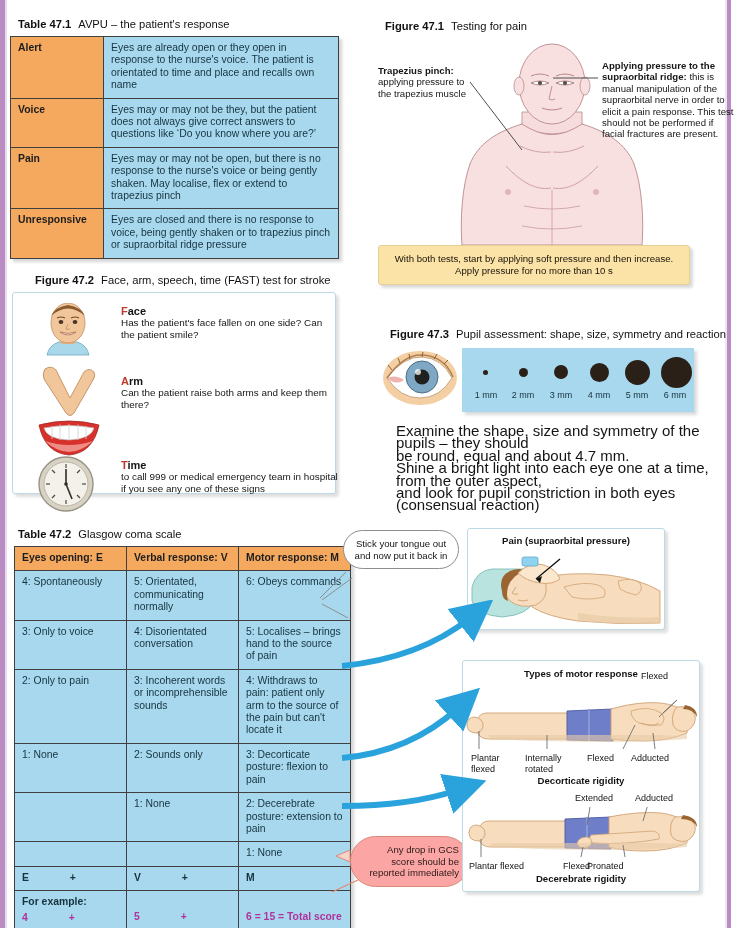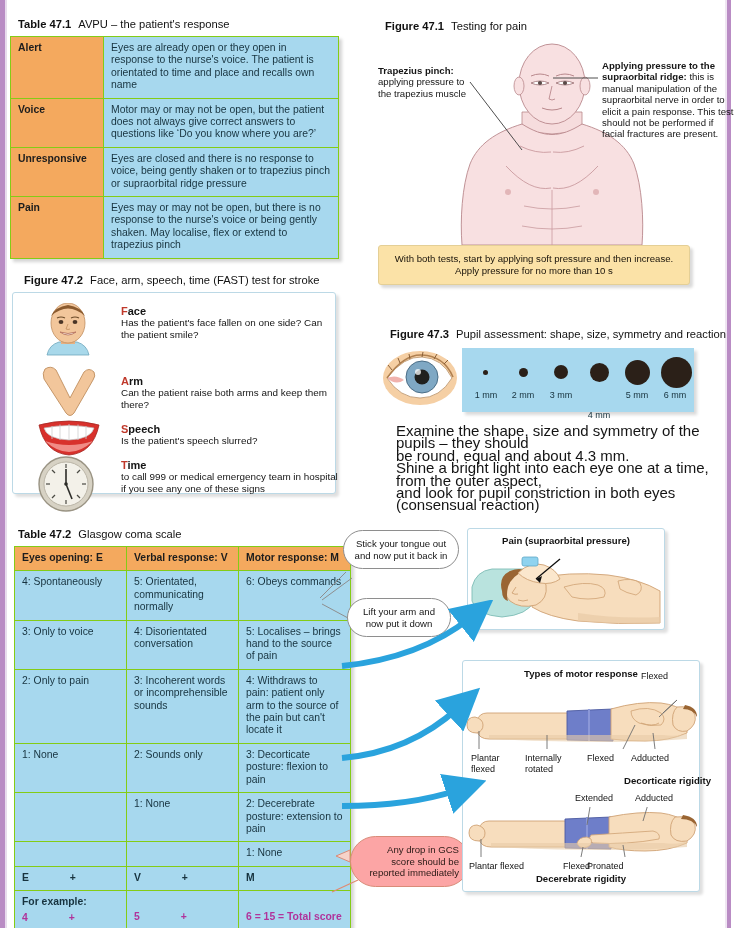--- a/index.html
+++ b/index.html
@@ -17,21 +17,21 @@
   .edge-right{position:absolute;right:16px;top:0;width:4px;height:928px;background:#b98cc4;}
   .edge-right2{position:absolute;right:20px;top:0;width:2px;height:928px;background:#efe5f2;}
 
   .page{position:absolute;left:0;top:0;width:747px;height:928px;}
 
   .cap{font-size:11.2px;font-weight:bold;color:#111;}
   .cap .num{font-weight:bold;text-align:right;}
   .cap .ttl{font-weight:normal;padding-left:7px;}
 
   
-  table.t{border-collapse:separate;border-spacing:1px;background:#84cc16;}
+  table.t{border-collapse:separate;border-spacing:1px;background:#404040;}
   table.t td{vertical-align:top;font-size:10.4px;line-height:12.4px;padding:5px 7px 6px 7px;}
   .orange{background:#f4a95e;font-weight:bold;color:#1d1d1d;}
   .blue{background:#a7d8ee;color:#17333f;}
   .shadow{box-shadow:3px 3px 3px rgba(0,0,0,.17);}
 
   
   #tbl471-wrap{position:absolute;left:10px;top:36px;}
   #tbl471 td.k{width:78px;}
   #tbl471 td.v{width:220px;}
 
@@ -41,21 +41,21 @@
   .lab{position:absolute;font-size:9.6px;line-height:11.4px;color:#161616;}
   .lab b{font-weight:bold;}
   #lab-trap{left:8px;top:25px;width:96px;}
   #lab-supra{left:232px;top:20px;width:132px;}
   #note471{position:absolute;left:378px;top:245px;width:290px;
     background:#fbe2a7;border:1px solid #e4cf96;border-radius:3px;
     padding:7px 10px;font-size:9.6px;line-height:12px;text-align:center;color:#19130a;
     box-shadow:3px 3px 3px rgba(0,0,0,.15);}
 
   
-  #fig472-cap{position:absolute;left:24px;top:274px;}
+  #fig472-cap{position:absolute;left:35px;top:274px;}
   #fig472-box{position:absolute;left:12px;top:292px;width:322px;height:200px;
     background:#ffffff;border:1px solid #bcd9e6;border-radius:3px;
     box-shadow:3px 3px 3px rgba(0,0,0,.13);}
   .fast-row{position:absolute;left:108px;font-size:9.9px;line-height:12.2px;color:#141414;}
   .fast-row .h{font-weight:bold;font-size:11px;}
   .fast-row .h i{font-style:normal;color:#c0392b;}
   .fast-ico{position:absolute;left:24px;}
 
   
   #fig473-cap{position:absolute;left:390px;top:328px;}
@@ -107,29 +107,29 @@
 
   <div id="tbl471-wrap">
     <table class="t shadow" id="tbl471">
       <tbody>
           <tr>
         <td class="orange k">Alert</td>
         <td class="blue v">Eyes are already open or they open in response to the nurse's voice. The patient is orientated to time and place and recalls own name</td>
       </tr>
       <tr>
         <td class="orange k">Voice</td>
-        <td class="blue v">Motor may or may not be open, but the patient does not always give correct answers to questions like ‘Do you know where you are?’</td>
+        <td class="blue v">Eyes may or may not be they, but the patient does not always give correct answers to questions like ‘Do you know where you are?’</td>
+      </tr>
+      <tr>
+        <td class="orange k">Pain</td>
+        <td class="blue v">Eyes may or may not be open, but there is no response to the nurse's voice or being gently shaken. May localise, flex or extend to trapezius pinch</td>
       </tr>
       <tr>
         <td class="orange k">Unresponsive</td>
         <td class="blue v">Eyes are closed and there is no response to voice, being gently shaken or to trapezius pinch or supraorbital ridge pressure</td>
-      </tr>
-      <tr>
-        <td class="orange k">Pain</td>
-        <td class="blue v">Eyes may or may not be open, but there is no response to the nurse's voice or being gently shaken. May localise, flex or extend to trapezius pinch</td>
       </tr>
     </tbody>
       </table>
   </div>
 
   <div class="cap" id="fig471-cap">
     <span class="num">Figure 47.1</span><span class="ttl">Testing for pain</span>
   </div>
 
   <div id="fig471-box">
@@ -219,24 +219,20 @@
       <div>Can the patient raise both arms and keep them there?</div>
     </div>
 
     <div class="fast-ico" style="top:126px;">
       <svg width="64" height="38" viewBox="0 0 64 38">
         <path d="M2,6 Q32,-2 62,6 Q56,34 32,36 Q8,34 2,6 Z" fill="#d8312c" stroke="#a32420" stroke-width="0.8"></path>
         <path d="M7,9 Q32,4 57,9 Q54,20 32,21 Q10,20 7,9 Z" fill="#ffffff" stroke="#bdbdbd" stroke-width="0.7"></path>
         <path d="M15,7 L15,20 M23,5.5 L23,21 M32,5 L32,21 M41,5.5 L41,21 M49,7 L49,20" stroke="#cfcfcf" stroke-width="0.8"></path>
         <path d="M8,22 Q32,30 56,22 Q44,33 32,33 Q20,33 8,22 Z" fill="#f08c86"></path>
       </svg>
-    </div>
-    <div class="fast-row" style="top:130px;width:212px;">
-      <div class="h"><i>S</i><span>peech</span></div>
-      <div>Is the patient's speech slurred?</div>
     </div>
 
     <div class="fast-ico" style="top:162px;">
       <svg width="58" height="58" viewBox="0 0 58 58">
         <circle cx="29" cy="29" r="27" fill="#d7d2c4" stroke="#9a9484" stroke-width="1.4"></circle>
         <circle cx="29" cy="29" r="22" fill="#f3f1e9" stroke="#b5b0a1" stroke-width="0.9"></circle>
         <g stroke="#4a4a44" stroke-width="1.2">
           <line x1="29" y1="9" x2="29" y2="13"></line>
           <line x1="29" y1="45" x2="29" y2="49"></line>
           <line x1="9" y1="29" x2="13" y2="29"></line>
@@ -279,28 +275,28 @@
     <div class="pupil" style="left:21px;top:22px;width:5px;height:5px;"></div>
     <div class="pupil" style="left:57px;top:20px;width:9px;height:9px;"></div>
     <div class="pupil" style="left:92px;top:17px;width:14px;height:14px;"></div>
     <div class="pupil" style="left:128px;top:15px;width:19px;height:19px;"></div>
     <div class="pupil" style="left:163px;top:12px;width:25px;height:25px;"></div>
     <div class="pupil" style="left:199px;top:9px;width:31px;height:31px;"></div>
 
     <div class="pupil-lab" style="left:7px;">1 mm</div>
     <div class="pupil-lab" style="left:44px;">2 mm</div>
     <div class="pupil-lab" style="left:82px;">3 mm</div>
-    <div class="pupil-lab" style="left:120px;margin-top:20px;">4 mm</div>
+    <div class="pupil-lab" style="left:120px;">4 mm</div>
     <div class="pupil-lab" style="left:158px;">5 mm</div>
     <div class="pupil-lab" style="left:196px;">6 mm</div>
   </div>
 
   <div id="fig473-text">
     <span>Examine the shape, size and symmetry of the pupils – they should</span><br>
-    <span>be round, equal and about 4.3 mm.</span><br>
+    <span>be round, equal and about 4.7 mm.</span><br>
     <span>Shine a bright light into each eye one at a time, from the outer aspect,</span><br>
     <span>and look for pupil constriction in both eyes (consensual reaction)</span>
   </div>
 
   <div class="cap" id="tbl472-cap">
     <span class="num">Table 47.2</span><span class="ttl">Glasgow coma scale</span>
   </div>
 
   <div id="tbl472-wrap">
     <table class="t shadow" id="tbl472">
@@ -367,21 +363,20 @@
         </td>
         <td class="blue">
           <div class="magenta" style="margin-top:15px;">6  =  15  =  Total score</div>
         </td>
       </tr>
     </tbody>
       </table>
   </div>
 
   <div class="bub" id="bub1">Stick your tongue out and now put it back in</div>
-  <div class="bub" id="bub2">Lift your arm and now put it down</div>
   <div class="bub" id="bub3">Any drop in GCS score should be reported immediately</div>
 
   <svg style="position:absolute;left:280px;top:520px;" width="180" height="380">
     <path d="M66,52 L40,78 M72,58 L42,80" stroke="#8e8e8e" stroke-width="1" fill="none"></path>
     <path d="M68,98 L42,84" stroke="#8e8e8e" stroke-width="1" fill="none"></path>
     <path d="M70,330 L56,336 L70,342 Z" fill="#f6d2c9" stroke="#d98b78" stroke-width="1"></path>
   </svg>
 
   <div class="panel" id="panel-pain">
     <div class="ptitle" style="top:6px;">Pain (supraorbital pressure)</div>
@@ -437,21 +432,21 @@
       <line x1="16" y1="48" x2="16" y2="66" stroke="#6e6e6e" stroke-width="0.9"></line>
       <line x1="84" y1="52" x2="84" y2="66" stroke="#6e6e6e" stroke-width="0.9"></line>
       <line x1="172" y1="42" x2="160" y2="66" stroke="#6e6e6e" stroke-width="0.9"></line>
       <line x1="190" y1="50" x2="192" y2="66" stroke="#6e6e6e" stroke-width="0.9"></line>
     </svg>
     <div class="ann" style="left:178px;top:10px;">Flexed</div>
     <div class="ann" style="left:8px;top:92px;width:44px;">Plantar flexed</div>
     <div class="ann" style="left:62px;top:92px;width:50px;">Internally rotated</div>
     <div class="ann" style="left:124px;top:92px;">Flexed</div>
     <div class="ann" style="left:168px;top:92px;">Adducted</div>
-    <div class="annb" style="left:12px;top:114px;width:236px;text-align:right;">Decorticate rigidity</div>
+    <div class="annb" style="left:0;top:114px;width:236px;text-align:center;">Decorticate rigidity</div>
 
     <div class="ann" style="left:112px;top:132px;">Extended</div>
     <div class="ann" style="left:172px;top:132px;">Adducted</div>
     <svg width="236" height="64" viewBox="0 0 236 64" style="position:absolute;left:0;top:146px;">
 
       <path d="M16,22 Q18,14 26,14 L118,14 L118,40 L28,40 Q18,40 16,32 Z" fill="#f7ddbd" stroke="#cfa274" stroke-width="0.9"></path>
       <path d="M14,18 Q6,18 6,26 Q6,34 16,34 Q22,32 22,26 Q22,20 14,18 Z" fill="#f7ddbd" stroke="#cfa274" stroke-width="0.9"></path>
 
       <path d="M102,12 L148,10 L148,42 L102,41 Z" fill="#6e7ec9" stroke="#4c5aa0" stroke-width="0.9"></path>
       <line x1="124" y1="10" x2="124" y2="42" stroke="#8b98d8" stroke-width="2"></line>

